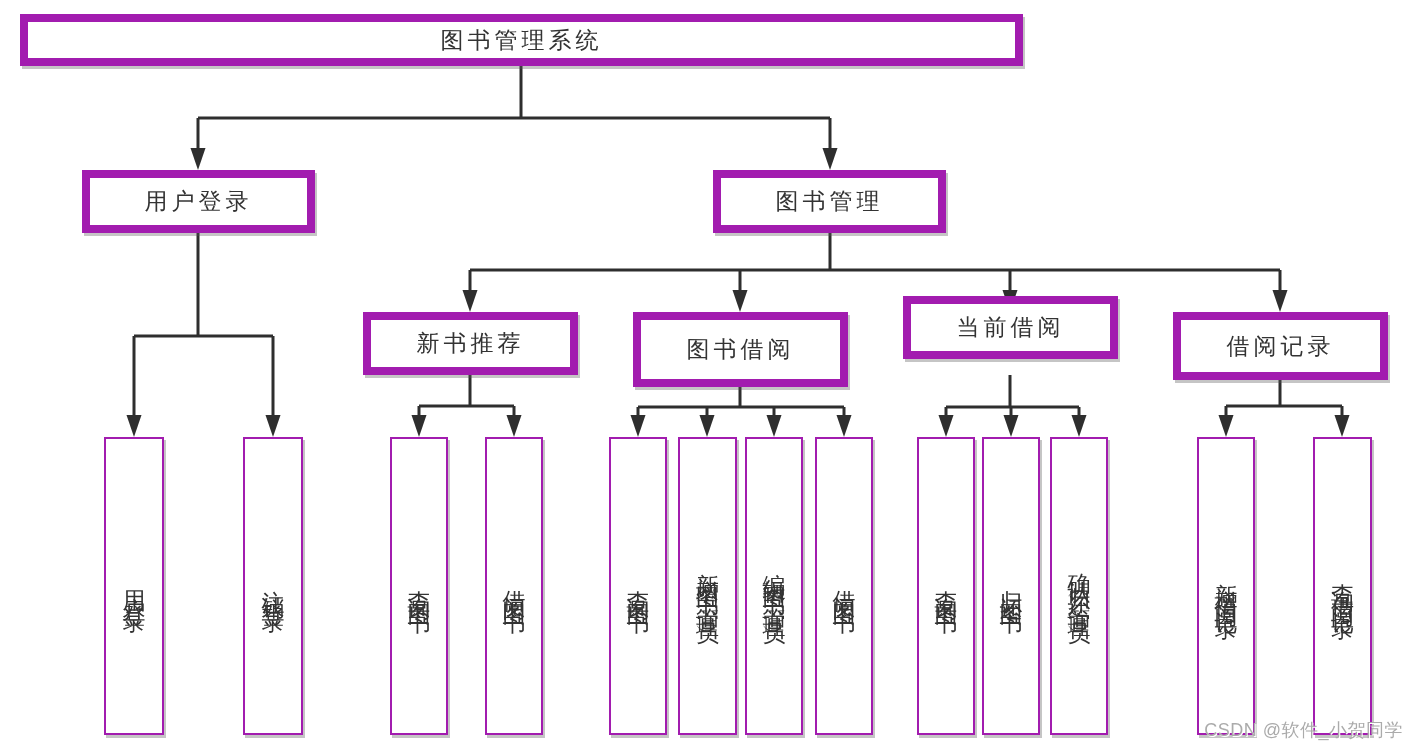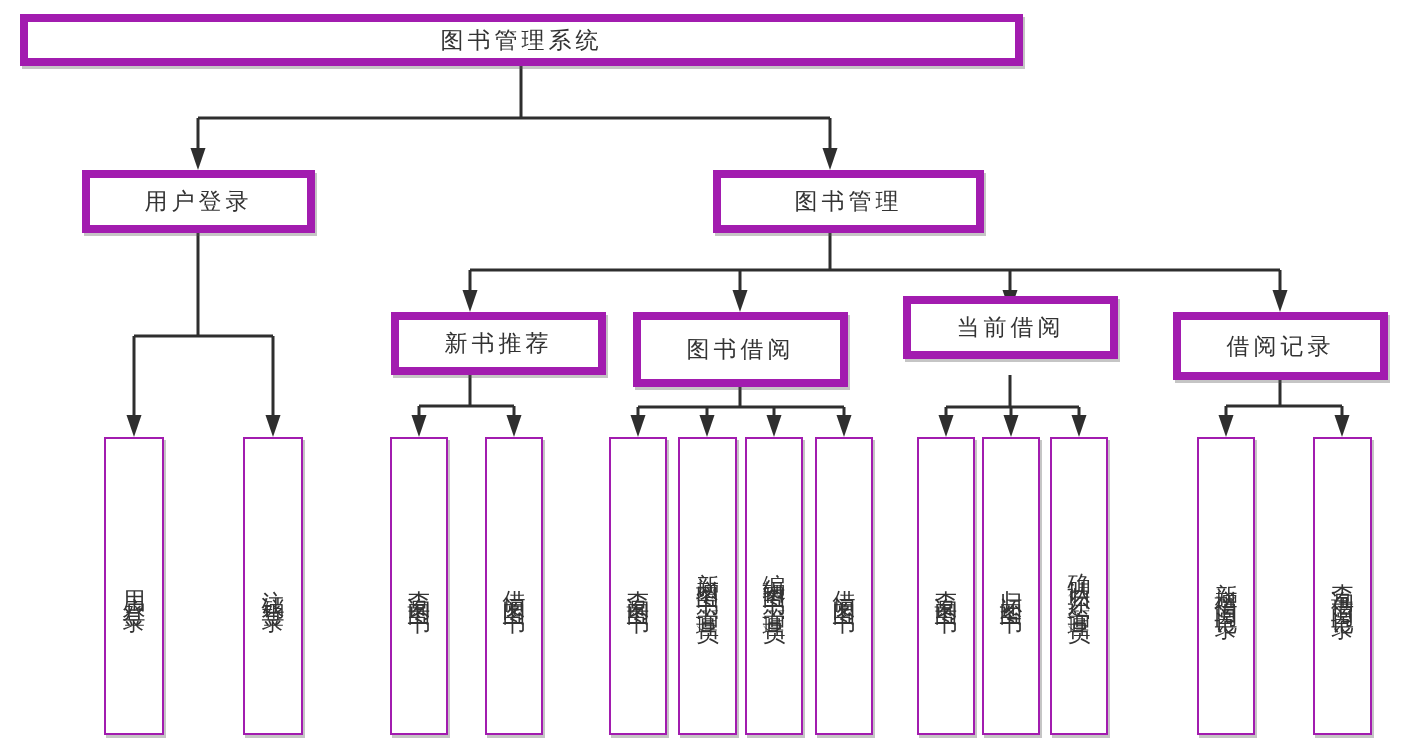--- a/index.html
+++ b/index.html
@@ -98,25 +98,25 @@
     </g>
   </svg>
 
   <div class="node" style="left:20px; top:14px; width:1003px; height:52px;">
     <span class="hlabel">图书管理系统</span>
   </div>
 
   <div class="node" style="left:82px; top:170px; width:233px; height:63px;">
     <span class="hlabel">用户登录</span>
   </div>
-  <div class="node" style="left:713px; top:170px; width:271px; height:63px;">
+  <div class="node" style="left:713px; top:170px; width:233px; height:63px;">
     <span class="hlabel">图书管理</span>
   </div>
 
-  <div class="node" style="left:363px; top:312px; width:215px; height:63px;margin-left:28px;">
+  <div class="node" style="left:363px; top:312px; width:215px; height:63px;">
     <span class="hlabel">新书推荐</span>
   </div>
   <div class="node" style="left:633px; top:312px; width:215px; height:75px;">
     <span class="hlabel">图书借阅</span>
   </div>
   <div class="node" style="left:903px; top:296px; width:215px; height:63px;">
     <span class="hlabel">当前借阅</span>
   </div>
   <div class="node" style="left:1173px; top:312px; width:215px; height:68px;">
     <span class="hlabel">借阅记录</span>
@@ -159,14 +159,15 @@
     <span class="vlabel">确认归还（管理员）</span>
   </div>
 
   <div class="node leaf" style="left:1197px; top:437px; width:58px; height:298px;">
     <span class="vlabel">新增借阅记录</span>
   </div>
   <div class="node leaf" style="left:1313px; top:437px; width:59px; height:298px;">
     <span class="vlabel">查询借阅记录</span>
   </div>
 
+  <div class="watermark">CSDN @软件_小贺同学</div>
 
 </div>
 
 </body></html>

